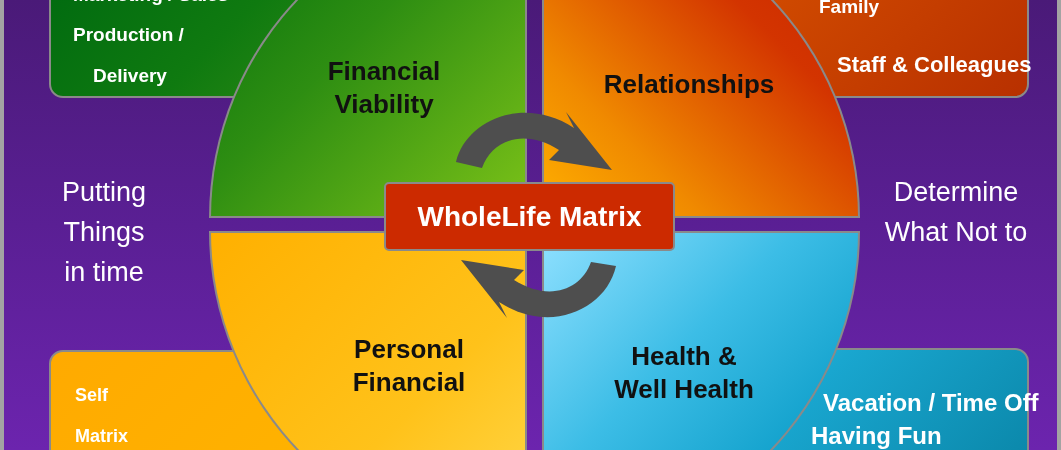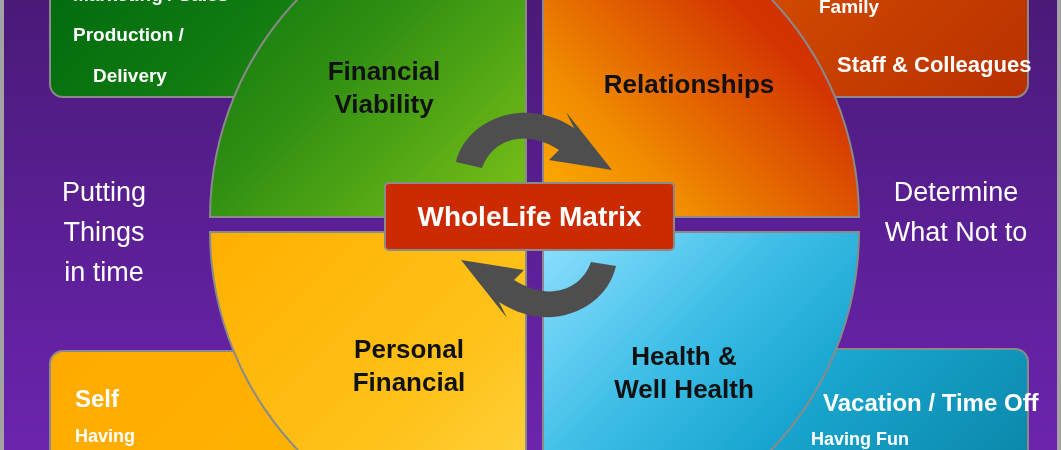--- a/index.html
+++ b/index.html
@@ -38,26 +38,26 @@
   <div class="box box-tl">
     <span class="bt" style="left:22px;top:12px;">Marketing / Sales</span>
     <span class="bt" style="left:22px;top:52px;">Production /</span>
     <span class="bt" style="left:42px;top:93px;text-align:right;">Delivery</span>
   </div>
   <div class="box box-tr">
     <span class="bt" style="left:268px;top:24px;">Family</span>
     <span class="bt" style="left:286px;top:80px;font-size:22px;">Staff &amp; Colleagues</span>
   </div>
   <div class="box box-bl">
-    <span class="bt" style="left:24px;top:33px;font-size:24px;">Self</span>
-    <span class="bt" style="left:24px;top:74px;font-size:18px;">Having</span>
+    <span class="bt" style="left:24px;top:33px;font-size:18px;">Self</span>
+    <span class="bt" style="left:24px;top:74px;font-size:18px;">Matrix</span>
   </div>
   <div class="box box-br">
     <span class="bt" style="left:272px;top:39px;font-size:24px;">Vacation / Time Off</span>
-    <span class="bt" style="left:260px;top:79px;font-size:18px;">Having Fun</span>
+    <span class="bt" style="left:260px;top:72px;font-size:24px;">Having Fun</span>
   </div>
 
   <div class="q q-tl"></div>
   <div class="q q-tr"></div>
   <div class="q q-bl"></div>
   <div class="q q-br"></div>
 
   <div class="qlabel" style="left:295px;top:55px;width:170px;">
     <div>Financial</div>
     <div>Viability</div>

